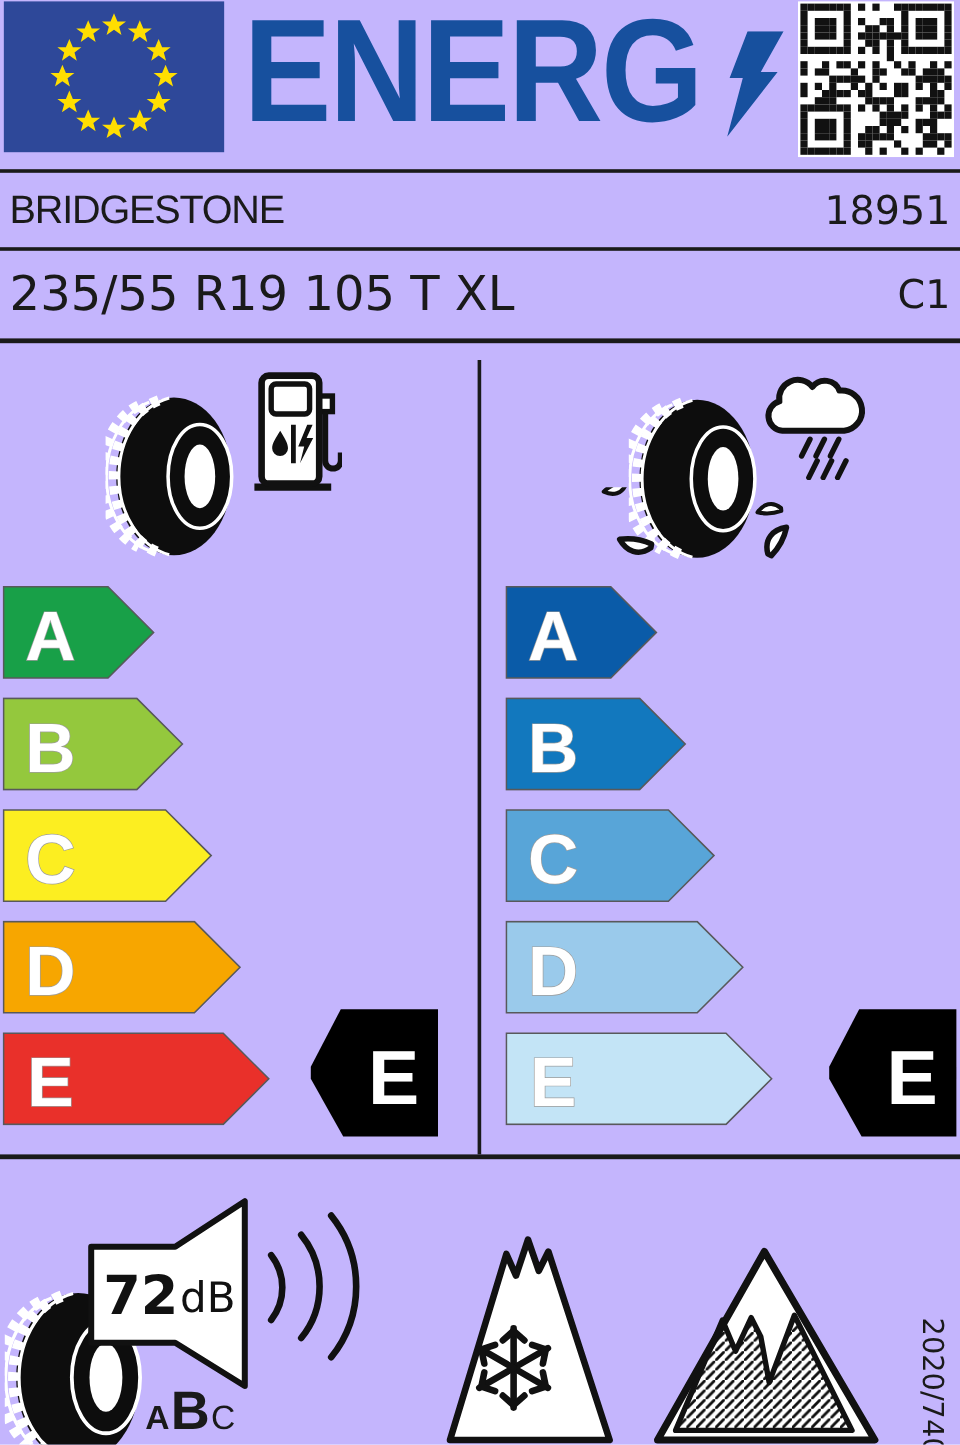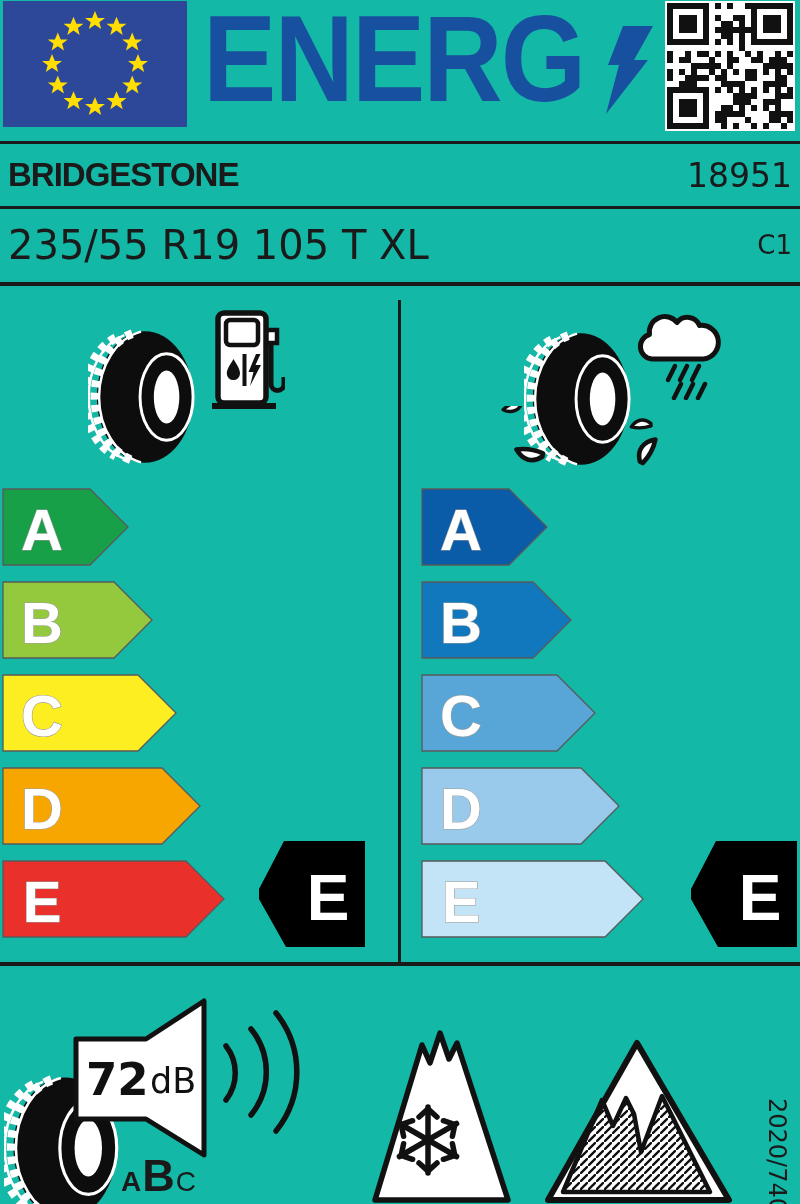--- a/index.html
+++ b/index.html
@@ -1,35 +1,35 @@
 <!DOCTYPE html>
 <html><head>
 <meta charset="utf-8">
 <style>
   html,body{margin:0;padding:0;background:#fff;}
-  #label{position:relative;width:800px;height:1204px;background:#14b8a6;overflow:hidden;
+  #label{position:relative;width:800px;height:1204px;background:#c4b5fd;overflow:hidden;
          font-family:"DejaVu Sans","Liberation Sans",sans-serif;color:#1a1a1a;}
   .abs{position:absolute;}
   .hline{position:absolute;left:0;width:800px;background:#1a1a1a;}
   
   #eu-flag{left:3px;top:1px;width:184px;height:126px;}
   #energ-word{left:203px;top:0px;font-family:"Liberation Sans",sans-serif;
       font-weight:800;font-size:122px;line-height:118px;letter-spacing:-2px;
       transform:scaleX(.9);transform-origin:0 0;}
   #bolt{left:600px;top:26px;}
   #qr{left:665px;top:1px;}
   
   .row{position:absolute;left:0;width:784px;padding:0 8px;display:flex;
        justify-content:space-between;align-items:center;}
   #brand-row{top:144px;height:62px;}
-  #brand{font-weight:700;font-size:33px;letter-spacing:-1px;font-family:"Liberation Sans",sans-serif;}
+  #brand{font-weight:400;font-size:33px;letter-spacing:-1px;font-family:"Liberation Sans",sans-serif;}
   #label-id{font-size:33px;}
   #size-row{top:208px;height:74px;align-items:center;}
   #tyre-size{font-size:40px;}
-  #tyre-class{font-size:26px;}
+  #tyre-class{font-size:33px;}
   
   .arrow-row{position:absolute;}
   .arrow-row text{font-family:"Liberation Sans",sans-serif;font-weight:bold;}
   .scale-letter{fill:#fff;stroke:#9d9d9c;stroke-width:1.2;paint-order:stroke;
       font-size:58px;text-anchor:middle;}
   .class-ind text{fill:#fff;font-size:64px;font-weight:bold;text-anchor:middle;
       font-family:"Liberation Sans",sans-serif;}
   #vdivider{left:398px;top:300px;width:3px;height:662px;background:#1a1a1a;}
   
   #speaker text{font-family:"DejaVu Sans",sans-serif;}

